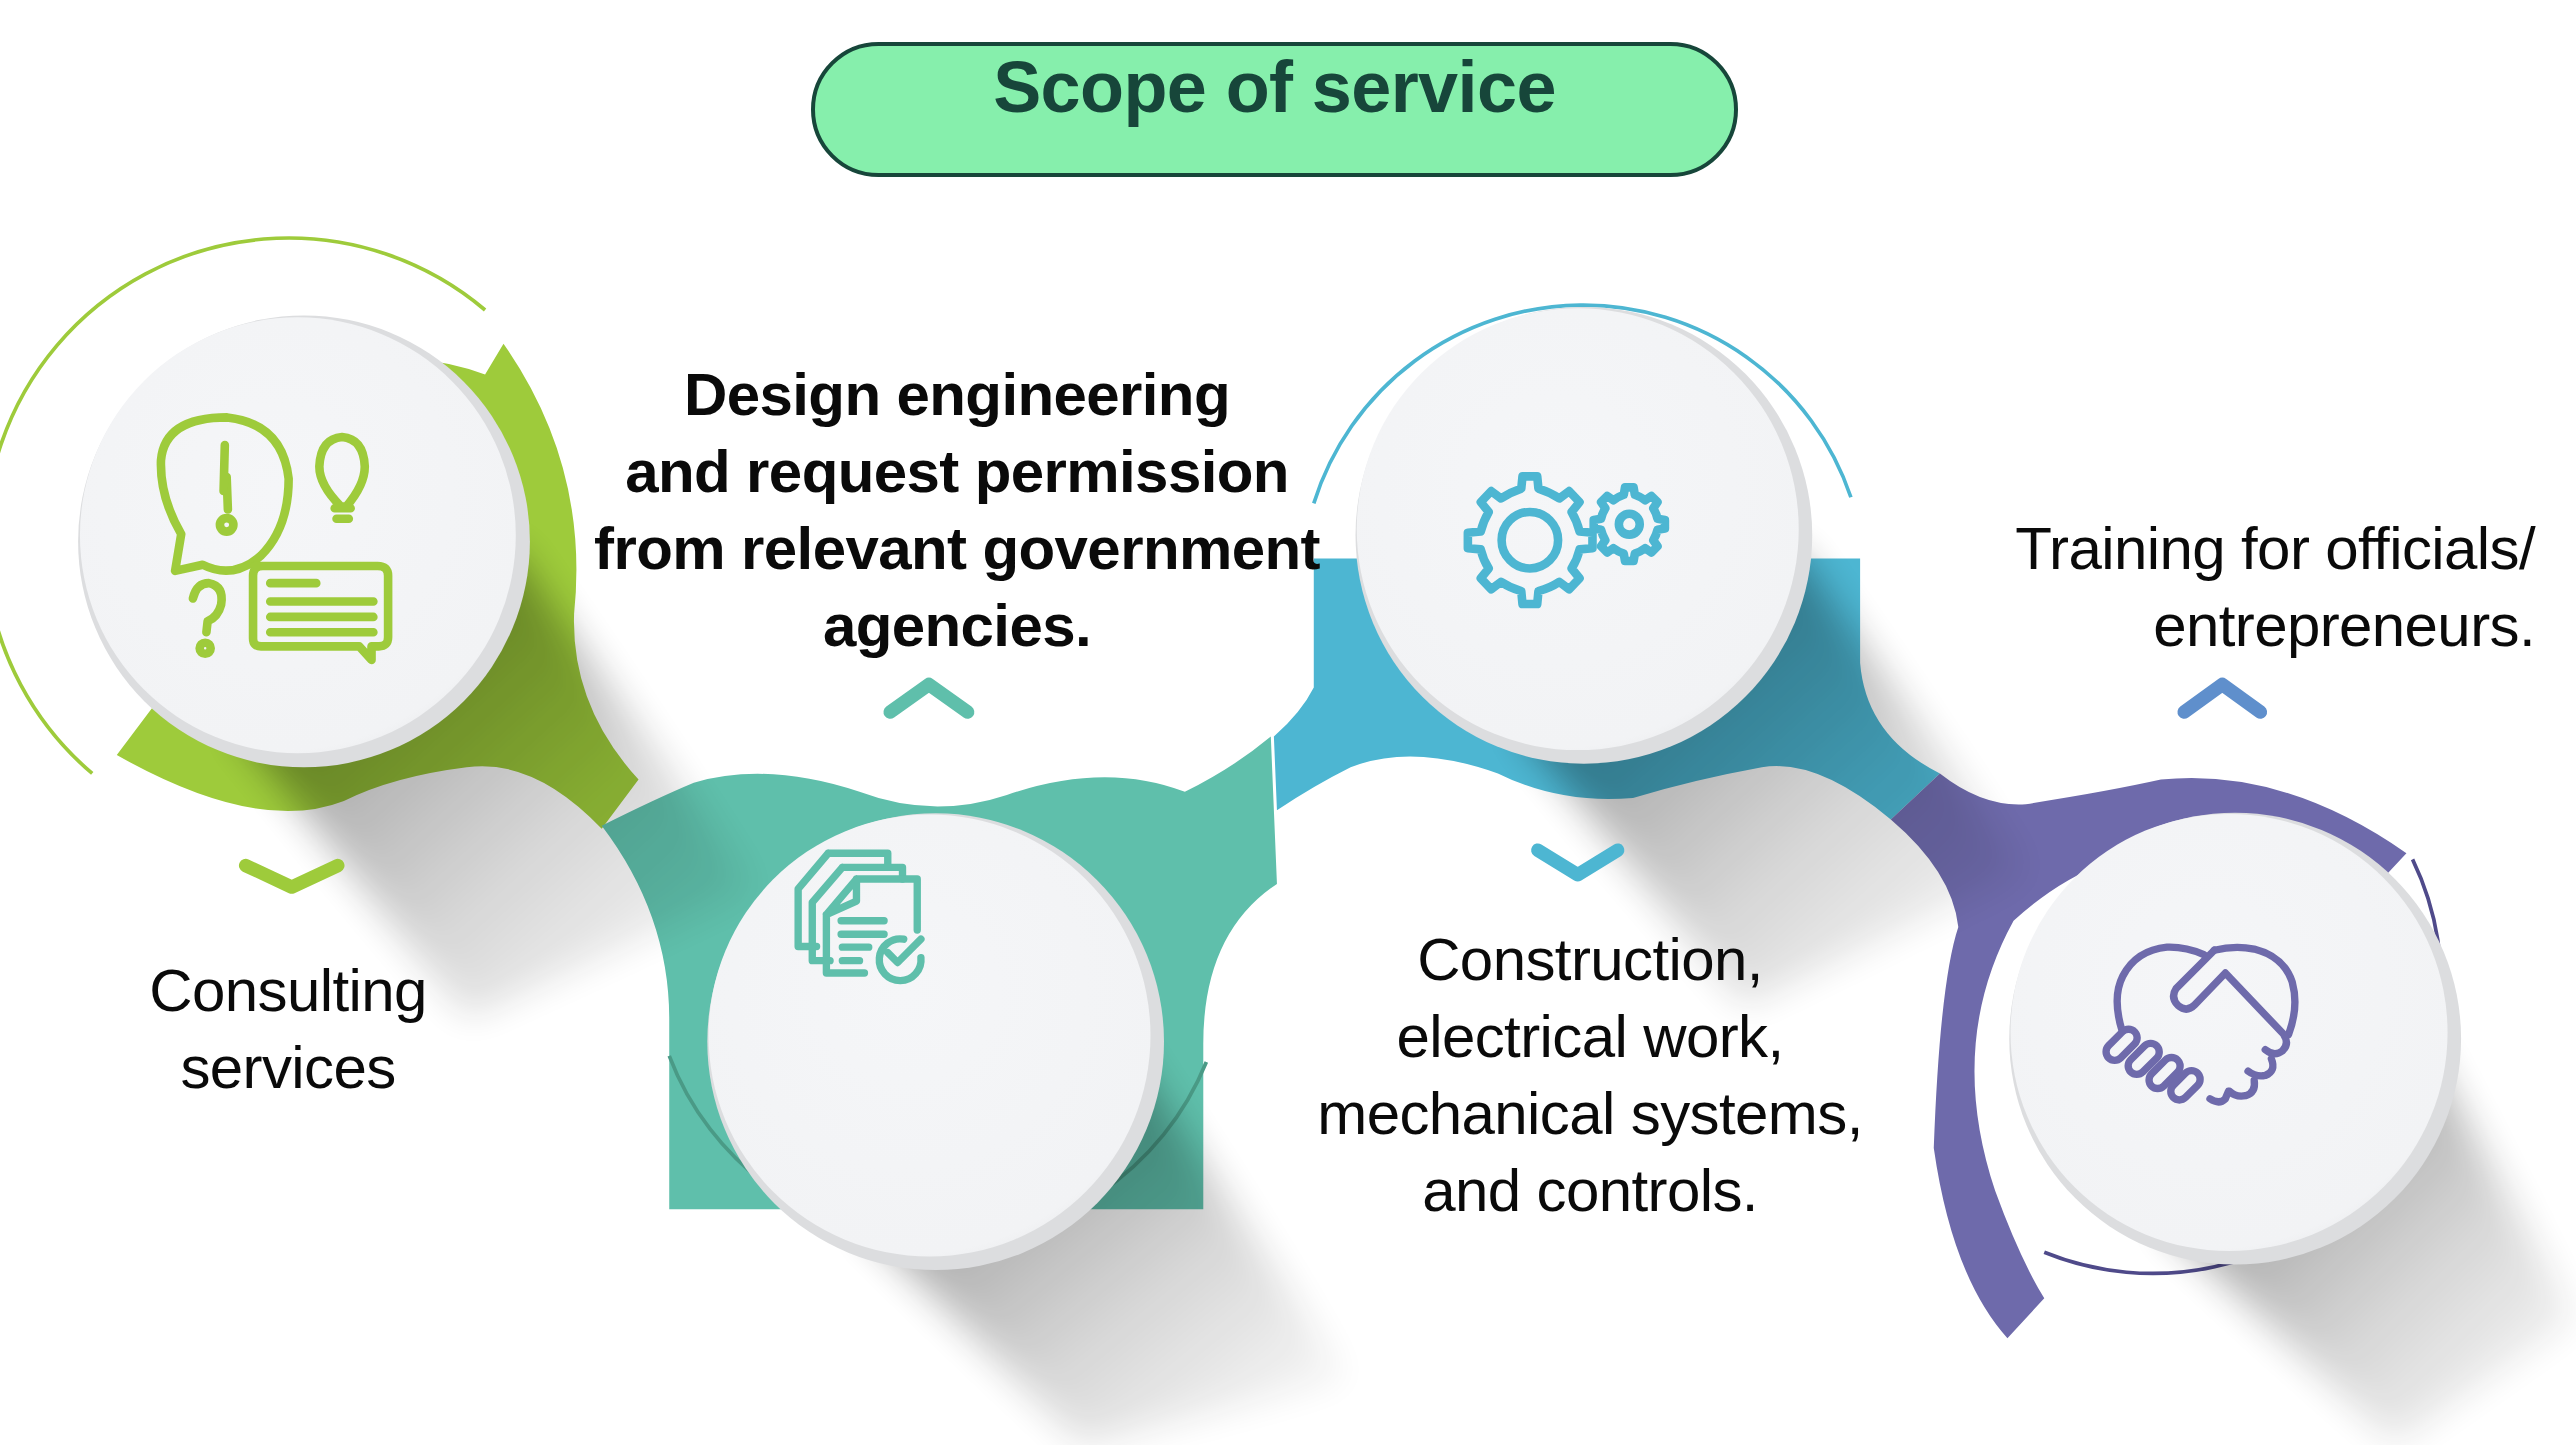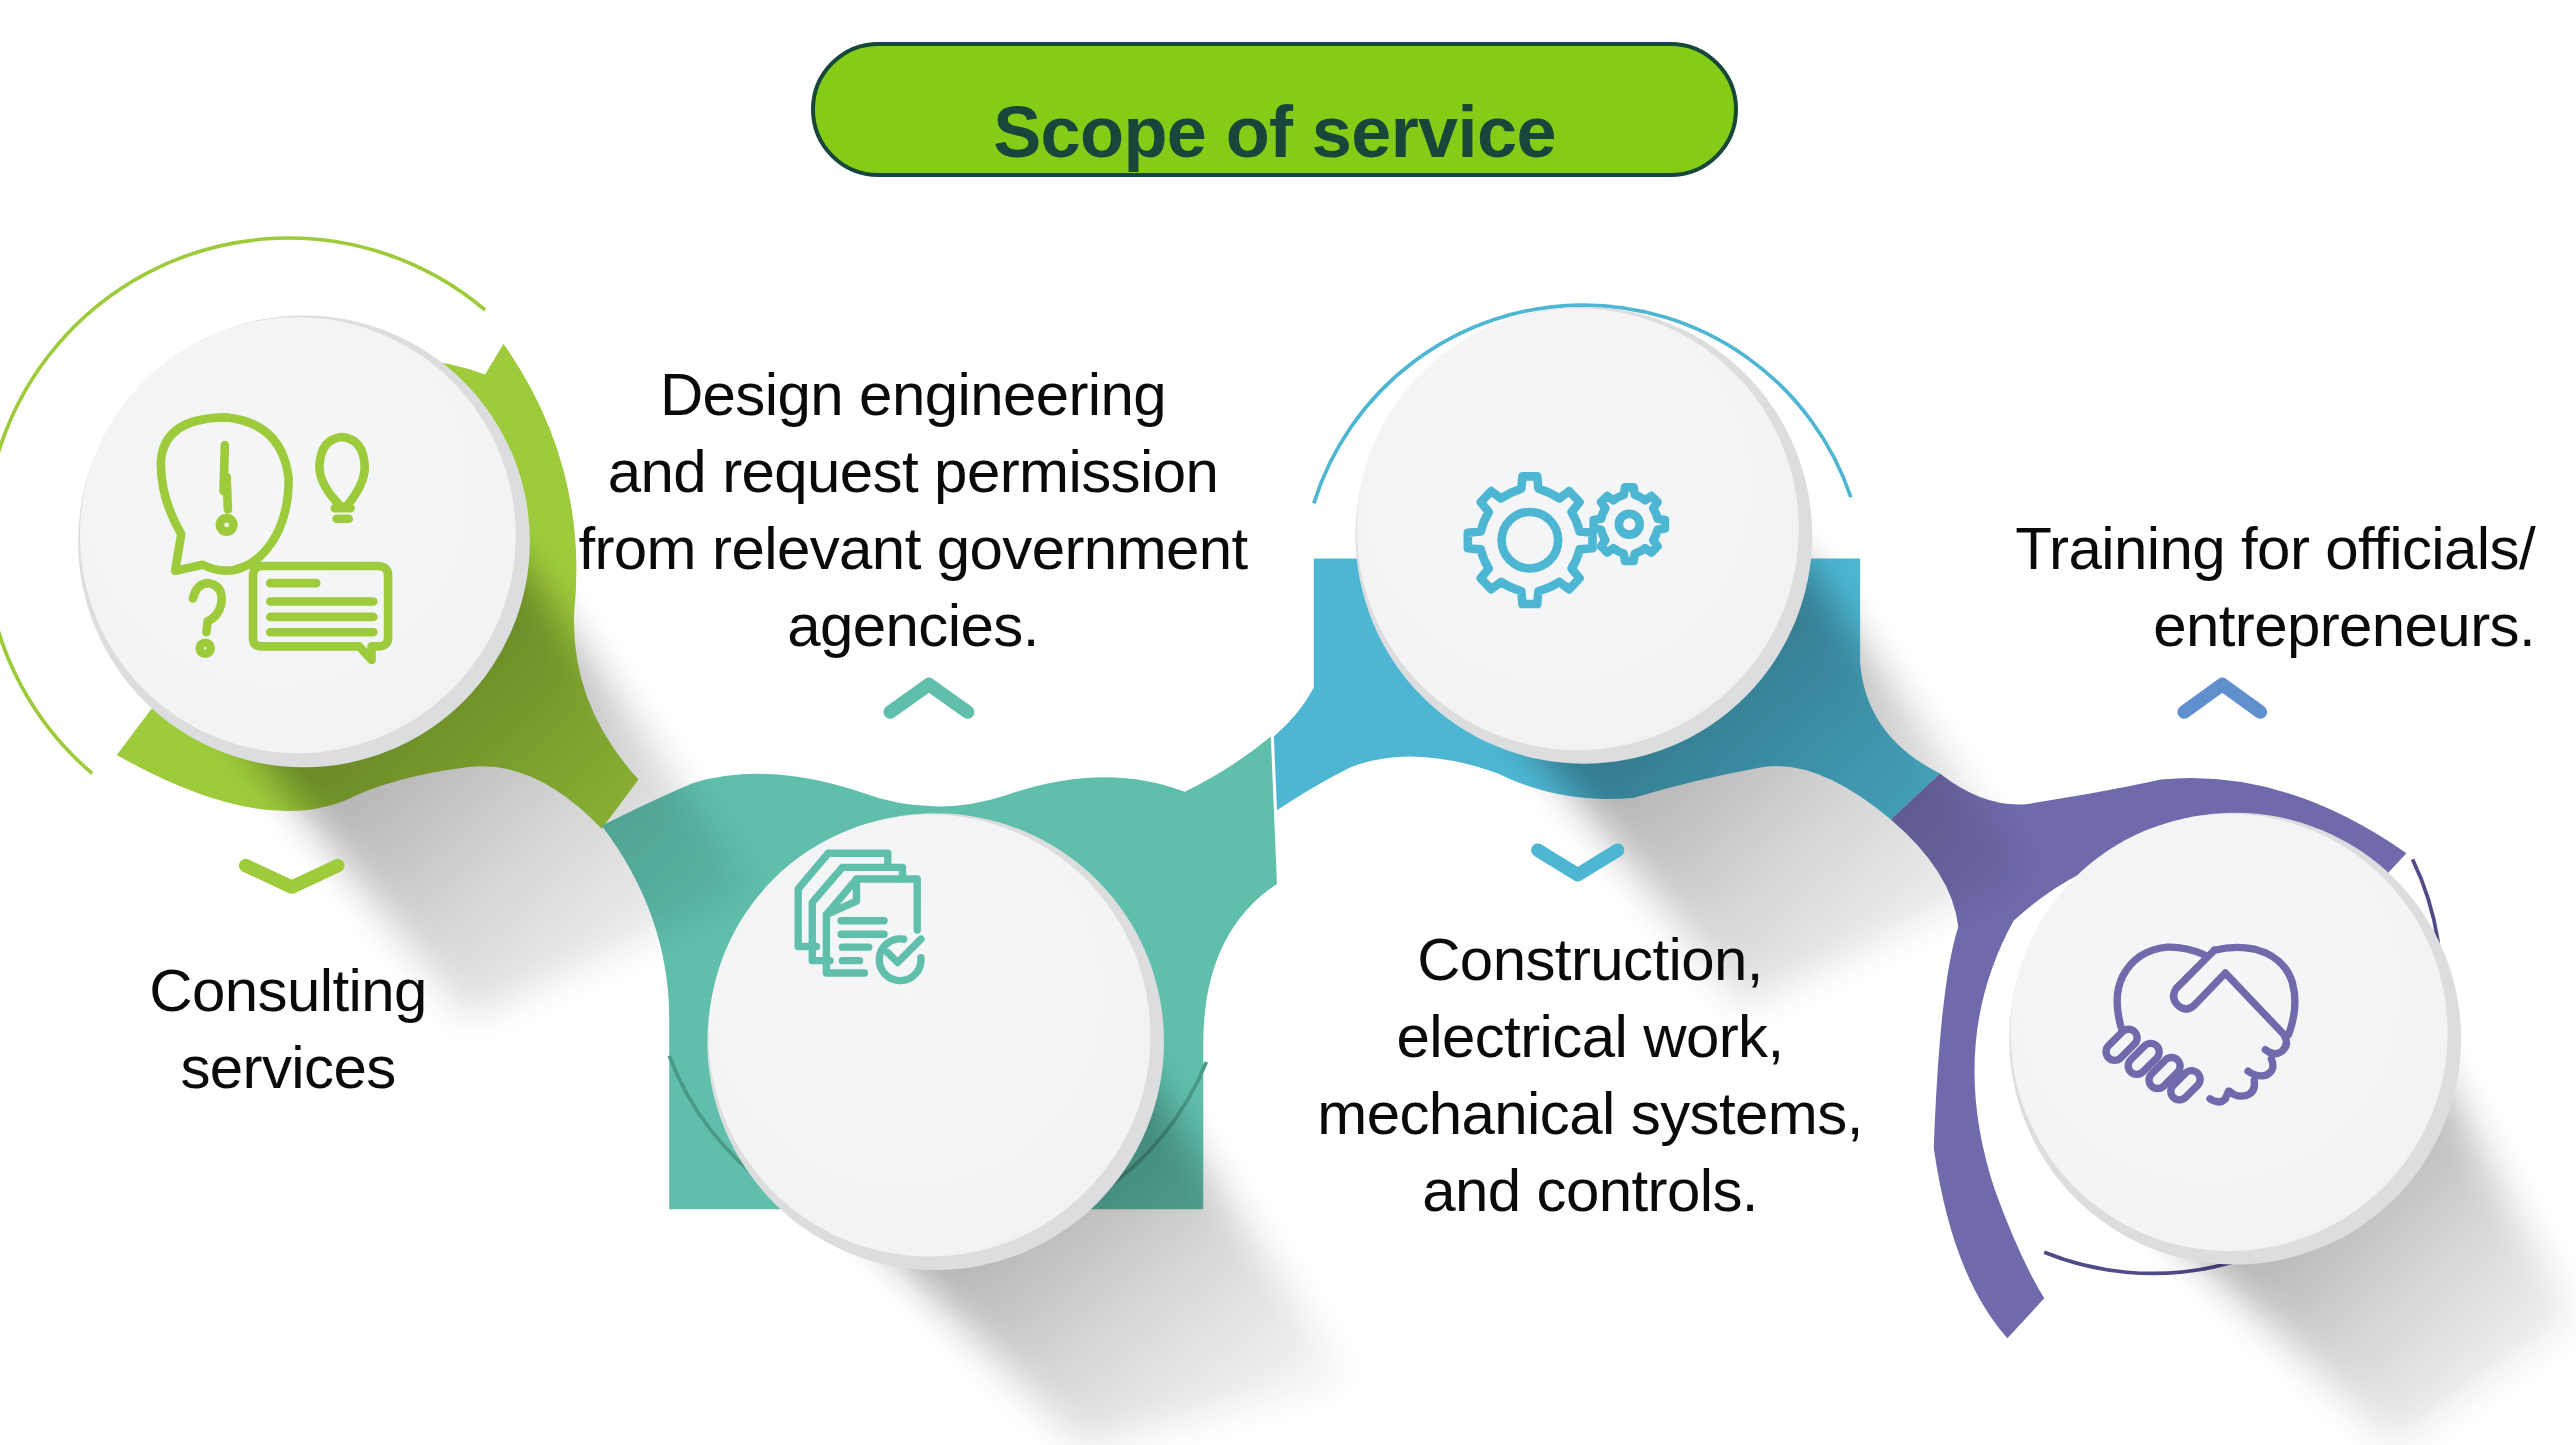--- a/index.html
+++ b/index.html
@@ -1,22 +1,22 @@
 <!DOCTYPE html>
 <html style="font-size:9.8px"><head>
 <meta charset="utf-8">
 <style>
   html, body { margin:0; padding:0; background:#ffffff; }
   body { width:2576px; height:1445px; position:relative; overflow:hidden; font-family:"Liberation Sans", sans-serif; }
   #canvas { position:absolute; left:0; top:0; width:2576px; height:1445px; }
   .title-pill {
     position:absolute; left:811px; top:42px; width:927px; height:135px;
     border:4.3px solid #17463a; border-radius:68px; box-sizing:border-box;
-    display:flex; align-items:flex-end; justify-content:center;
-    background:#84cc16;
+    display:flex; align-items:flex-start; justify-content:center;
+    background:#86efac;
   }
   .title-pill span { font-size:72px; font-weight:bold; color:#17463a; letter-spacing:-0.6px; }
   .label { position:absolute; text-align:center; color:#0a0a0a; font-size:60px; line-height:77px; white-space:pre-line; letter-spacing:-0.6px; }
 </style>
 </head>
 <body>
 
 <svg id="canvas" viewBox="0 0 4196 2354" xmlns="http://www.w3.org/2000/svg">
   <defs>
     <linearGradient id="shadowGrad" x1="0" y1="0" x2="1" y2="1">
@@ -126,21 +126,21 @@
   <path d="M 2505 1385 L 2570 1425 L 2635 1385" fill="none" stroke="#4db6d2" stroke-width="22" stroke-linecap="round" stroke-linejoin="round"></path>
   <path d="M 3558 1160 L 3620 1115 L 3682 1160" fill="none" stroke="#5f8fcc" stroke-width="22" stroke-linecap="round" stroke-linejoin="round"></path>
 </svg>
 
 <div class="title-pill">
   <span>Scope of service</span>
 </div>
 
 <div class="label" style="left:104px; top:952px; width:368px;">Consulting
 services</div>
-<div class="label" style="left:520px; top:356px; width:786px;">Design engineering
+<div class="label" style="left:564px; top:356px; width:786px;font-weight:bold;">Design engineering
 and request permission
 from relevant government
 agencies.</div>
 <div class="label" style="left:1240px; top:921px; width:700px;">Construction,
 electrical work,
 mechanical systems,
 and controls.</div>
 <div class="label" style="left:1903px; top:510px; width:632px;text-align:right;">Training for officials/
 entrepreneurs.</div>
 

